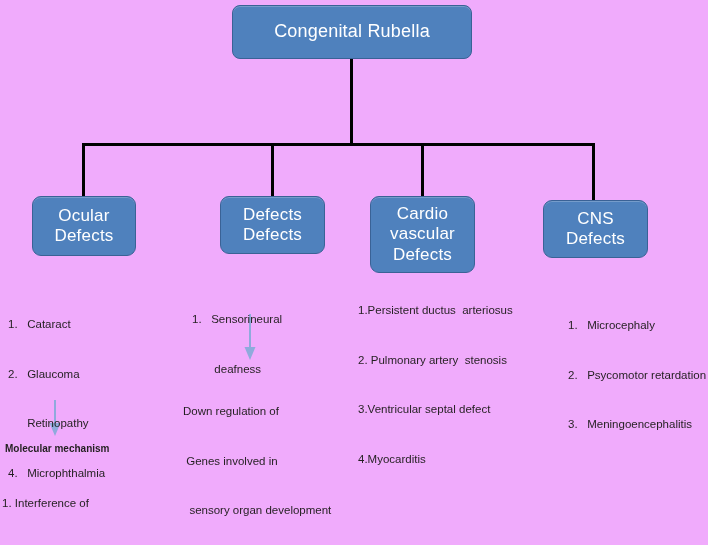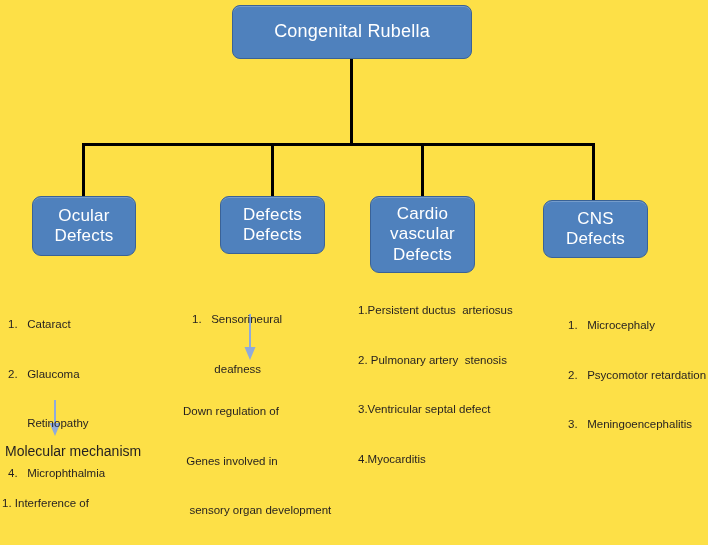--- a/index.html
+++ b/index.html
@@ -9,21 +9,21 @@
   }
   body {
     font-family: "Liberation Sans", sans-serif;
     color: #231f20;
   }
   #canvas {
     position: relative;
     width: 708px;
     height: 545px;
     overflow: hidden;
-    background: #fde047;
+    background: #f0abfc;
   }
 
   
   #connectors {
     position: absolute;
     left: 0;
     top: 0;
     width: 708px;
     height: 545px;
     pointer-events: none;
@@ -73,22 +73,22 @@
   .list-auditory { left: 192px; top: 278px; }
   .list-cardio   { left: 358px; top: 269px; }
   .list-cns      { left: 568px; top: 284px; }
 
   .downreg-aud { left: 183px; top: 370px; }
 
   .mech-heading {
     position: absolute;
     left: 5px;
     top: 443px;
-    font-size: 14px;
-    font-weight: normal;
+    font-size: 10px;
+    font-weight: bold;
     color: #231f20;
   }
   .mech-list {
     left: 2px;
     top: 462px;
   }
 
   .row { display: block; }
 </style>
 </head>

